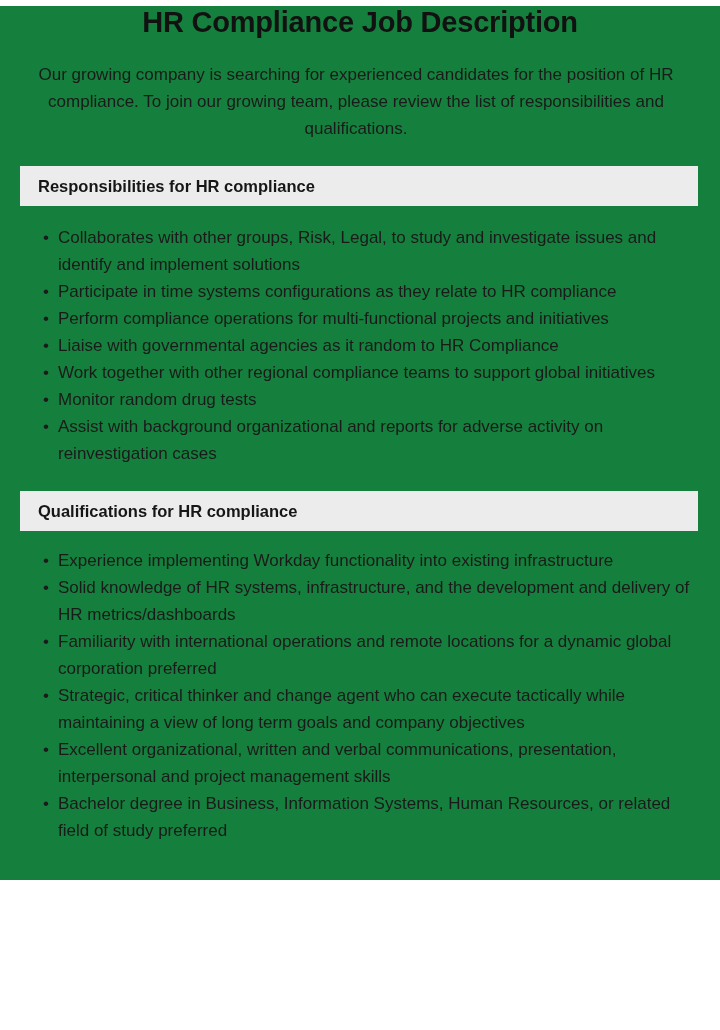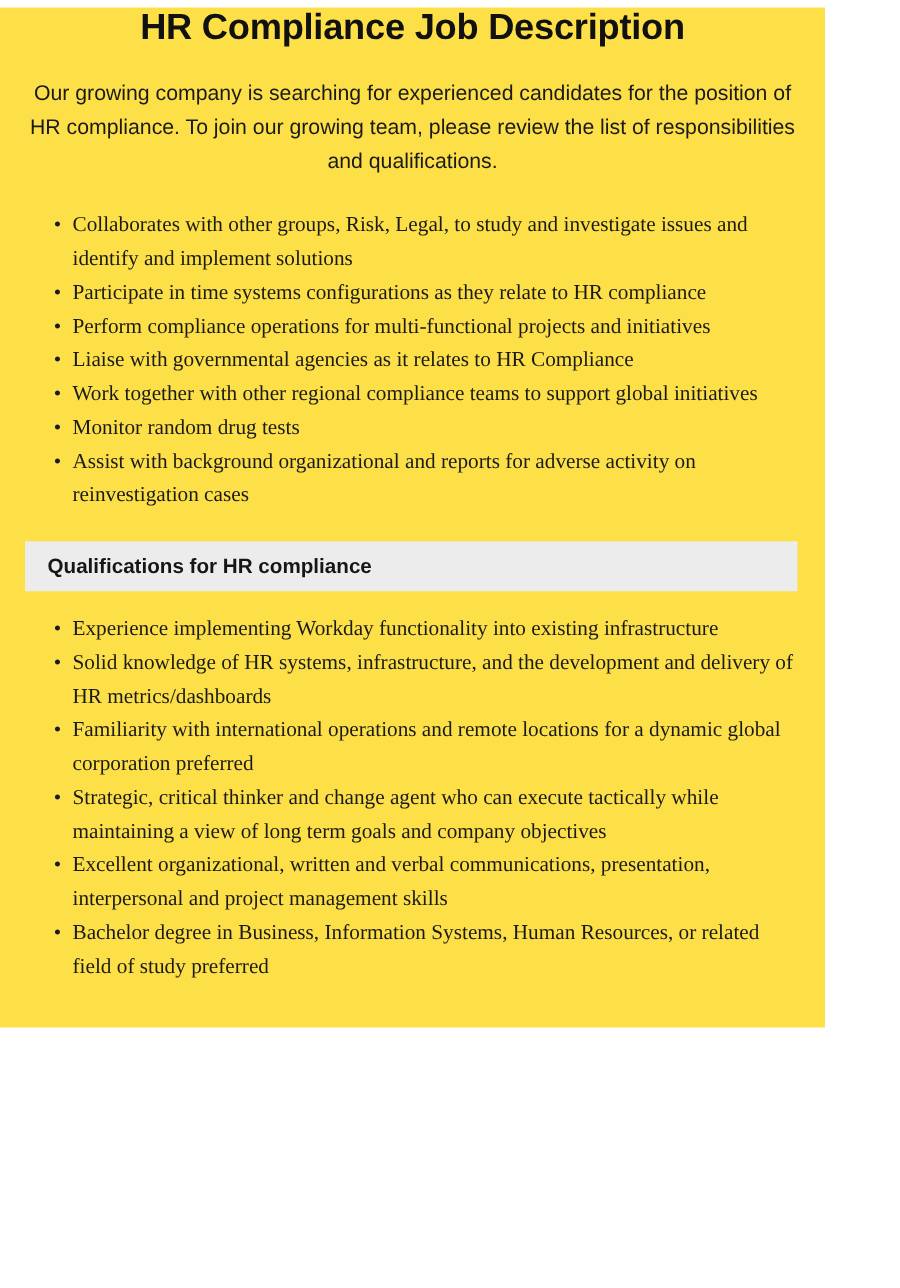--- a/index.html
+++ b/index.html
@@ -9,24 +9,24 @@
     background: #ffffff;
   }
   body {
     width: 720px;
     min-height: 1030px;
     font-family: "Liberation Sans", sans-serif;
     color: #1a1a1a;
     -webkit-font-smoothing: antialiased;
   }
   .page {
-    width: 660px;
+    width: 720px;
     box-sizing: border-box;
     padding: 0;
-    background: #fde047;
+    background: #15803d;
   }
   .doc-title {
     text-align: center;
     font-size: 29px;
     font-weight: bold;
     line-height: 1.15;
     color: #111111;
     margin: 6px 0 0 0;
     padding: 0 20px;
     letter-spacing: -0.2px;
@@ -49,21 +49,20 @@
     font-size: 16.5px;
     font-weight: bold;
     line-height: 20px;
     color: #161616;
     box-sizing: border-box;
   }
   ul.bullets {
     list-style: none;
     margin: 18px 20px 0 20px;
     padding: 0;
-    font-family: Liberation Serif, serif;
   }
   ul.bullets li {
     position: relative;
     padding-left: 38px;
     font-size: 17px;
     line-height: 27px;
     color: #1a1a1a;
     margin: 0 0 0 0;
     max-width: 660px;
   }
@@ -86,25 +85,26 @@
 </head>
 <body>
 
 <div class="page">
 
   <h1 class="doc-title">HR Compliance Job Description</h1>
 
   <p class="intro">Our growing company is searching for experienced candidates for the position of HR compliance. To join our growing team, please review the list of responsibilities and qualifications.</p>
 
   <section class="section section-responsibilities">
+    <div class="section-header">Responsibilities for HR compliance</div>
     <ul class="bullets">
         <li>Collaborates with other groups, Risk, Legal, to study and investigate issues and identify and implement solutions</li>
         <li>Participate in time systems configurations as they relate to HR compliance</li>
         <li>Perform compliance operations for multi-functional projects and initiatives</li>
-        <li>Liaise with governmental agencies as it relates to HR Compliance</li>
+        <li>Liaise with governmental agencies as it random to HR Compliance</li>
         <li>Work together with other regional compliance teams to support global initiatives</li>
         <li>Monitor random drug tests</li>
         <li>Assist with background organizational and reports for adverse activity on reinvestigation cases</li>
       </ul>
   </section>
 
   <section class="section section-qualifications">
     <div class="section-header">Qualifications for HR compliance</div>
     <ul class="bullets">
         <li>Experience implementing Workday functionality into existing infrastructure</li>

